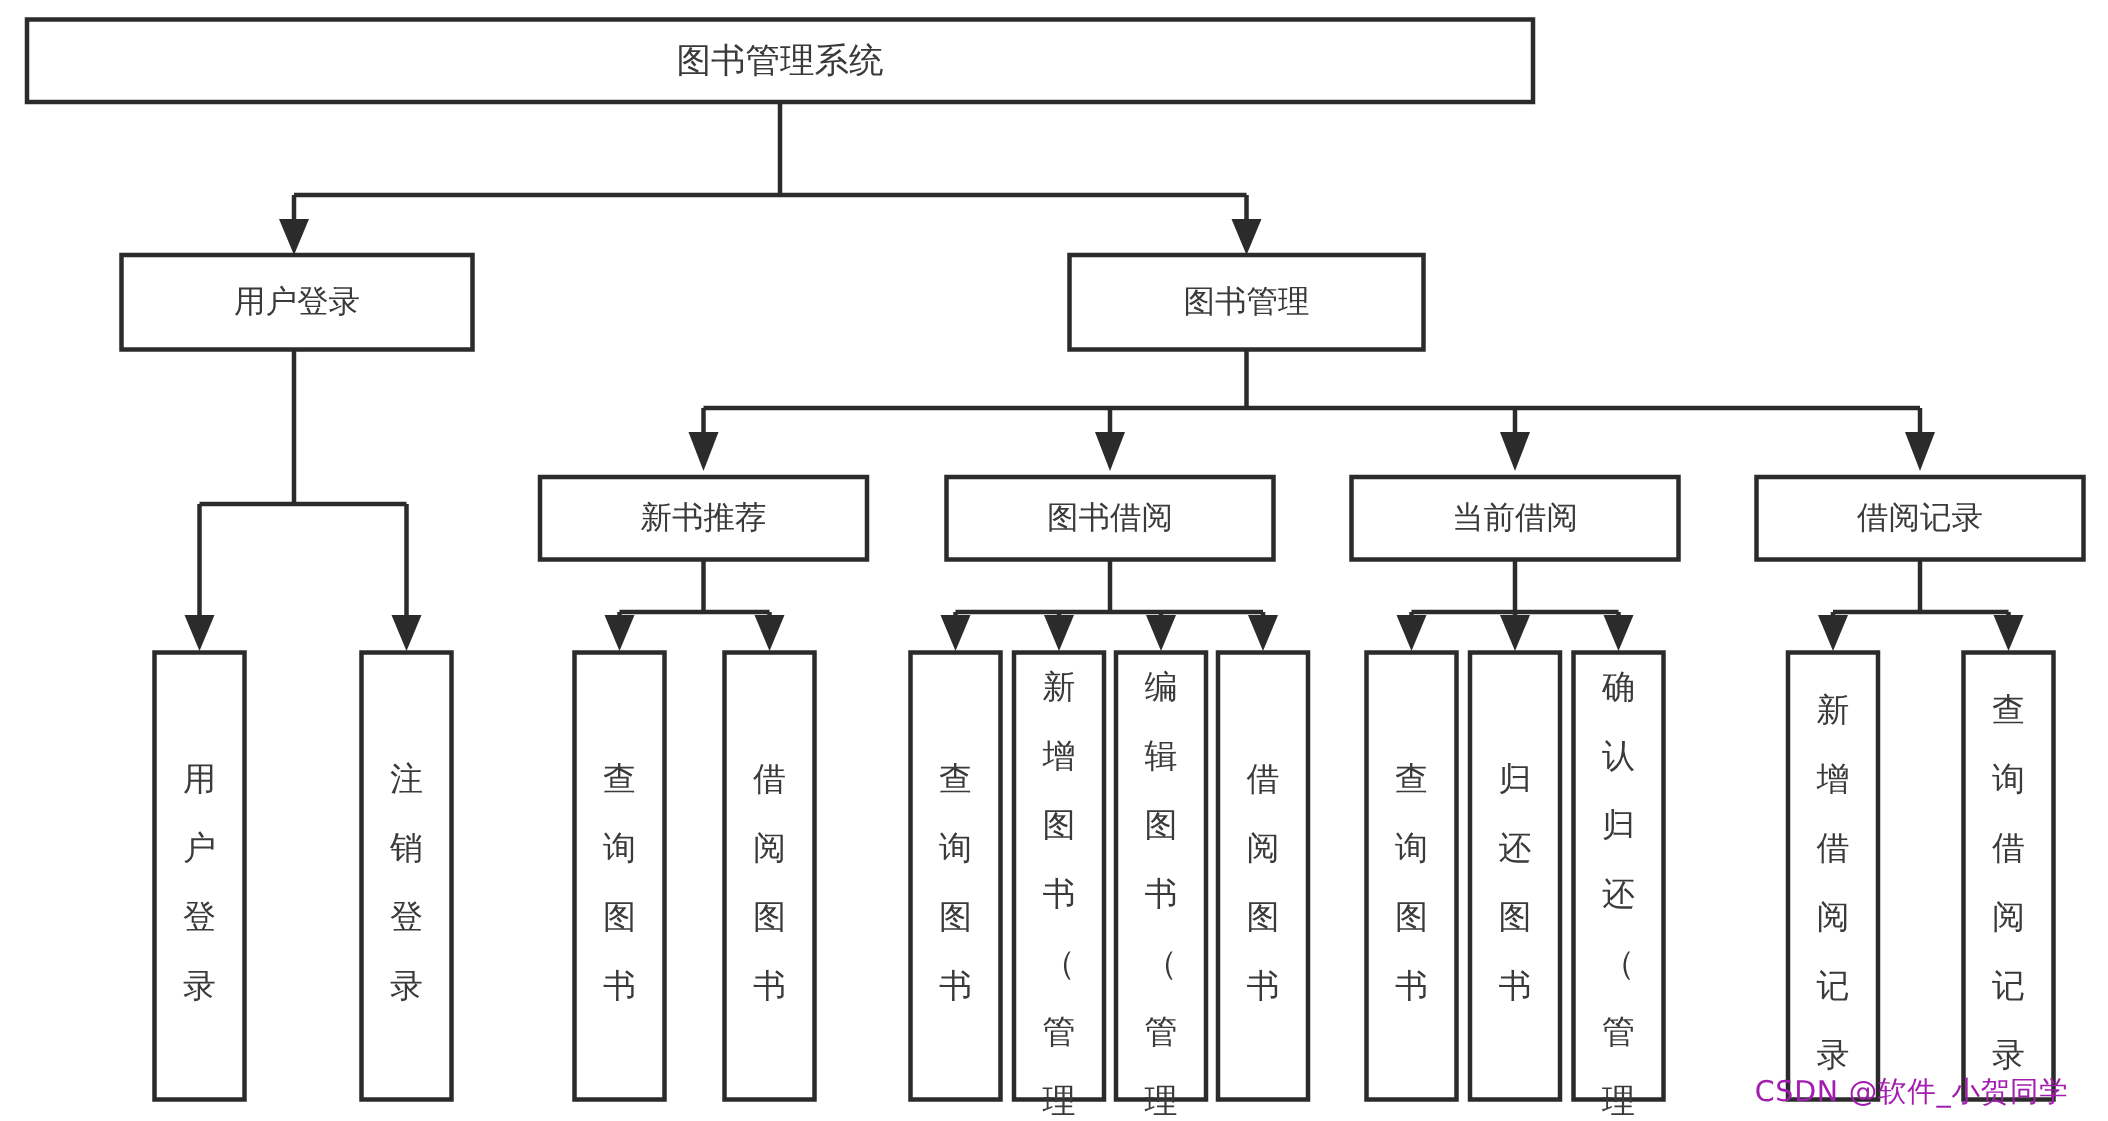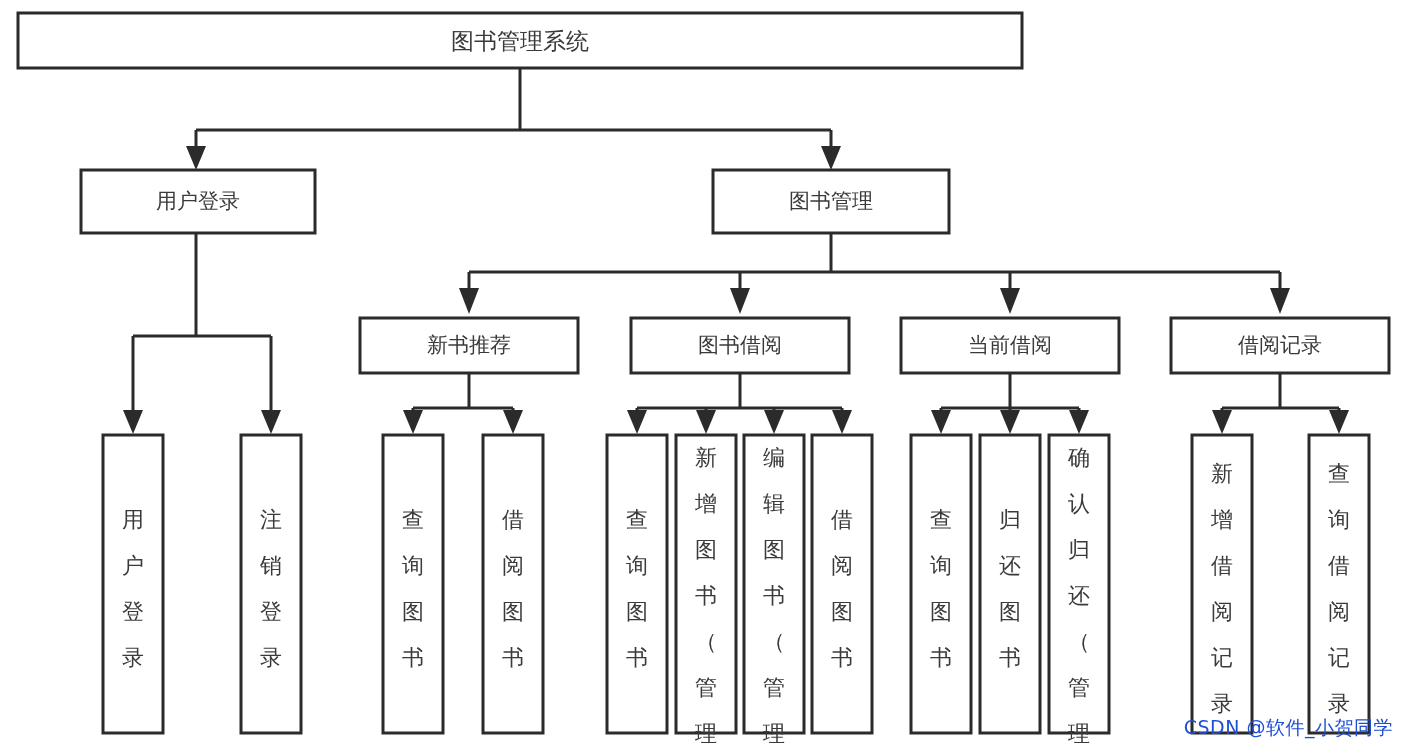--- a/index.html
+++ b/index.html
@@ -51,25 +51,25 @@
     font-size: 23px;
   }
   .vnode-label {
     fill: #3a3a3a;
     font-family: "DejaVu Sans", "Liberation Sans", sans-serif;
     font-size: 22px;
     text-anchor: middle;
   }
   .watermark {
     position: absolute;
-    right: 12px;
+    right: 26px;
     bottom: 6px;
     font-family: "DejaVu Sans", "Liberation Sans", sans-serif;
     font-size: 19px;
-    color: #1d4ed8;
+    color: #a21caf;
     white-space: nowrap;
     letter-spacing: 0.5px;
   }
 </style>
 </head>
 <body>
 
 <div id="diagram-root">
 
   <svg class="flow" viewBox="0 0 1405 747" xmlns="http://www.w3.org/2000/svg">

